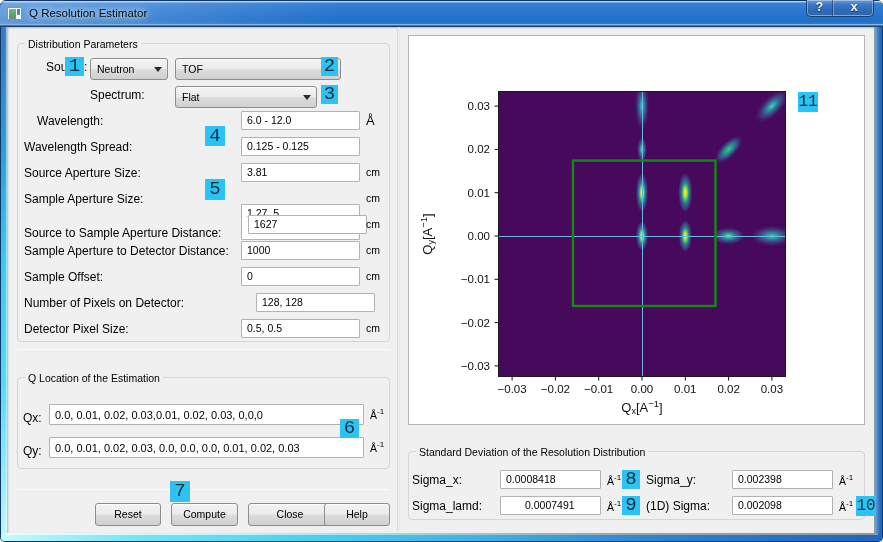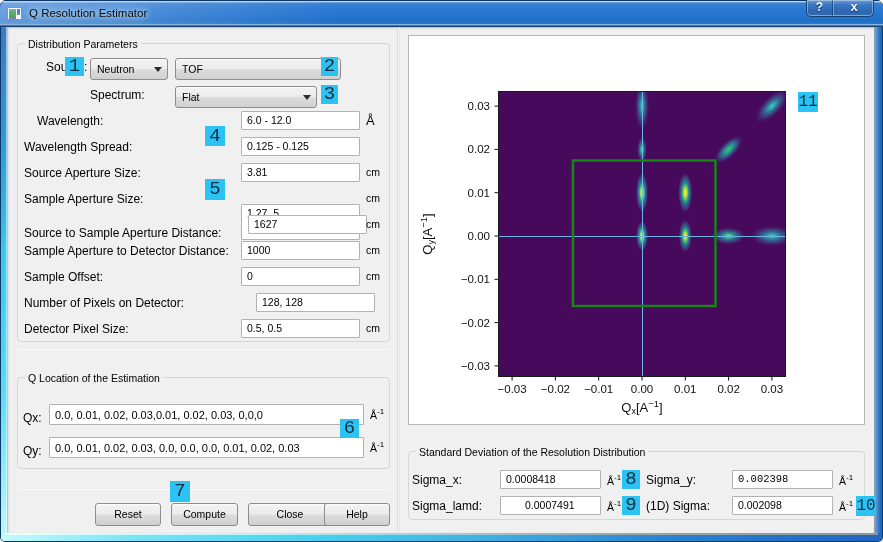--- a/index.html
+++ b/index.html
@@ -249,21 +249,21 @@
   <text x="0" y="0" font-family="Liberation Sans, sans-serif" font-size="13px" fill="#111" text-anchor="middle" transform="translate(23,198) rotate(-90)">Q<tspan font-size="9px" dy="2">y</tspan><tspan font-size="13px" dy="-2">[A</tspan><tspan font-size="9.5px" dy="-5">−1</tspan><tspan font-size="13px" dy="5">]</tspan></text>
 </svg>
 
 <div class="grp" style="left:408px; top:451px; width:457px; height:69px;">
   <div class="grplabel">Standard Deviation of the Resolution Distribution</div>
 </div>
 <div class="lbl" style="left:412px; top:473px;">Sigma_x:</div>
 <div class="field" style="left:500px; top:470px; width:101px; height:19px;">0.0008418</div>
 <div class="unit" style="left:607px; top:473px;">Å<sup class="m1">-1</sup></div>
 <div class="lbl" style="left:646px; top:473px;">Sigma_y:</div>
-<div class="field" style="left:732px; top:470px; width:101px; height:19px;font-family:Liberation Mono, monospace;">0.002398</div>
+<div class="field" style="left:732px; top:470px; width:101px; height:19px;">0.002398</div>
 <div class="unit" style="left:839px; top:473px;">Å<sup class="m1">-1</sup></div>
 <div class="lbl" style="left:412px; top:499px;">Sigma_lamd:</div>
 <div class="field" style="left:500px; top:496px; width:101px; height:19px;padding-left:24px;">0.0007491</div>
 <div class="unit" style="left:607px; top:499px;">Å<sup class="m1">-1</sup></div>
 <div class="lbl" style="left:646px; top:499px;">(1D) Sigma:</div>
 <div class="field" style="left:732px; top:496px; width:101px; height:19px;">0.002098</div>
 <div class="unit" style="left:839px; top:499px;">Å<sup class="m1">-1</sup></div>
 
 <div class="callout" style="left:65px; top:57px; width:19px; height:19px; line-height:19px;">1</div>
 <div class="callout" style="left:321px; top:57px; width:17px; height:19px; line-height:19px;">2</div>

